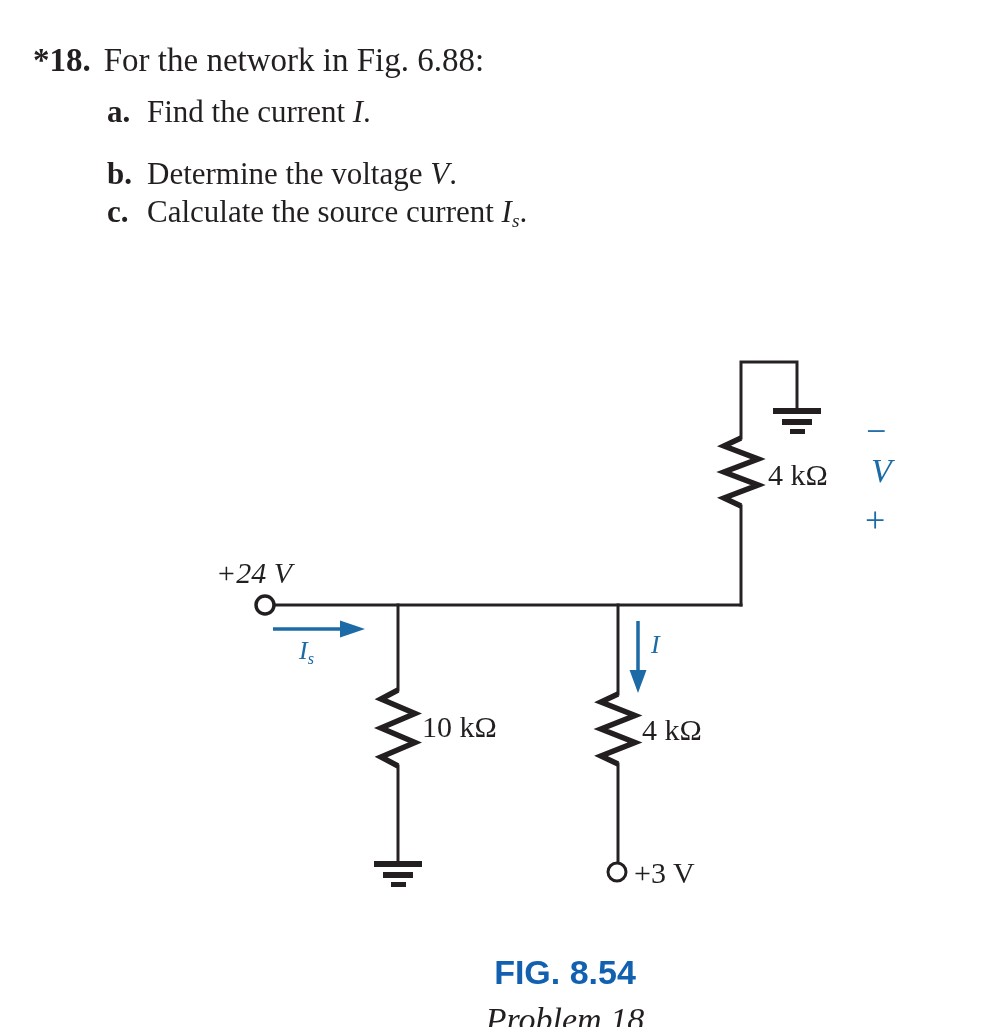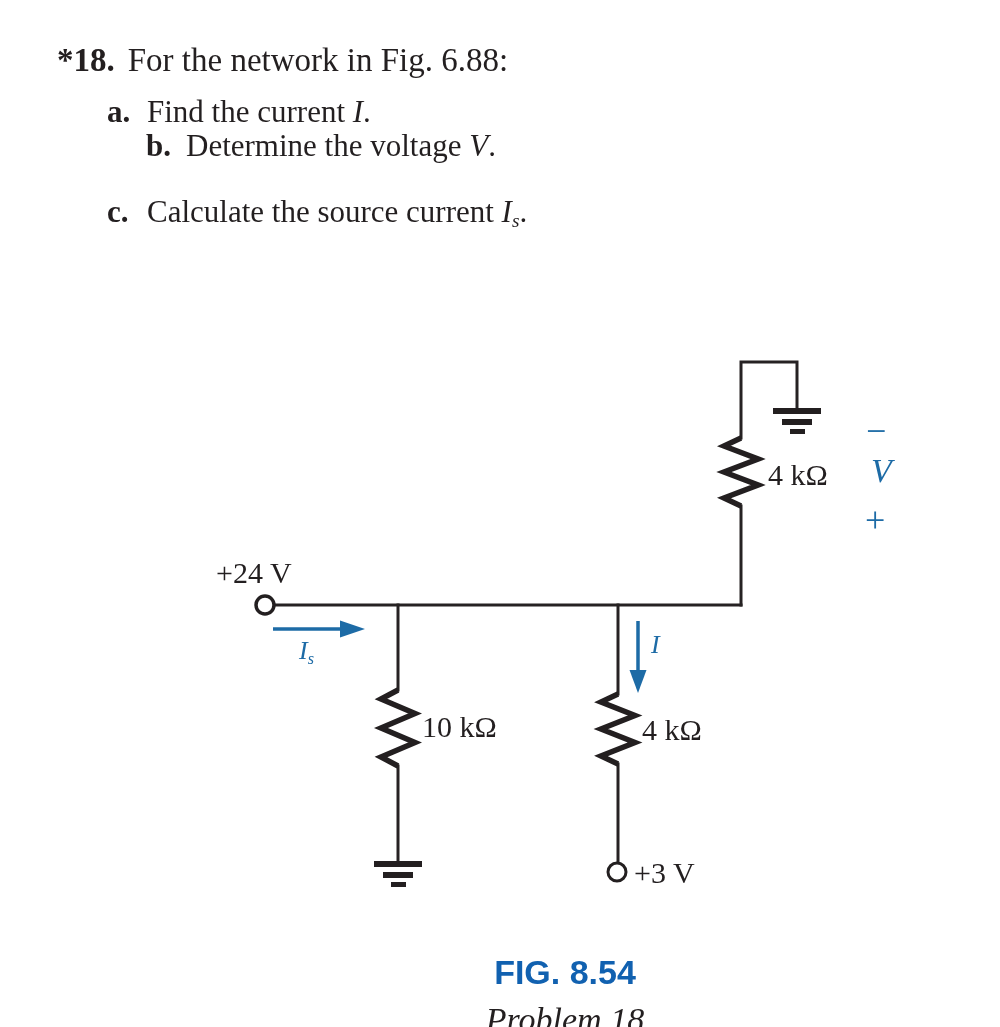--- a/index.html
+++ b/index.html
@@ -8,21 +8,21 @@
     width: 1000px;
     height: 1027px;
     background: #ffffff;
     overflow: hidden;
     font-family: "Liberation Serif", serif;
     color: #231f20;
   }
   .abs { position: absolute; }
 
   
-  .title-line { left: 33px; top: 42px; font-size: 33px; white-space: nowrap; margin-left: 24px; }
+  .title-line { left: 33px; top: 42px; font-size: 33px; white-space: nowrap; }
   .num { font-weight: bold; }
   .intro { margin-left: 13px; }
   .item { left: 107px; font-size: 31px; white-space: nowrap; }
   .item-label { font-weight: bold; display: inline-block; width: 40px; }
   .var { font-style: italic; }
   .sub { font-size: 0.62em; font-style: italic; vertical-align: -0.28em; }
 
   
   .circuit-svg { left: 0; top: 0; width: 1000px; height: 1027px; }
 
@@ -55,21 +55,21 @@
 <div class="page">
 
   <div class="abs title-line">
     <span class="num">*18.</span><span class="intro">For the network in Fig. 6.88:</span>
   </div>
 
   <div class="abs item" style="top:94px;">
     <span class="item-label">a.</span><span>Find the current </span><span class="var">I</span><span class="sub"></span><span>.</span>
   </div>
 
-  <div class="abs item" style="top:128px;margin-left:39px;">
+  <div class="abs item" style="top:156px;">
     <span class="item-label">b.</span><span>Determine the voltage </span><span class="var">V</span><span class="sub"></span><span>.</span>
   </div>
 
   <div class="abs item" style="top:194px;">
     <span class="item-label">c.</span><span>Calculate the source current </span><span class="var">I</span><span class="sub">s</span><span>.</span>
   </div>
 
   <svg class="abs circuit-svg" viewBox="0 0 1000 1027">
 
     <g stroke="#262223" stroke-width="3" fill="none" stroke-linecap="square">
@@ -103,21 +103,21 @@
     <g>
       <line x1="273" y1="629" x2="342" y2="629" stroke="#1d6ba6" stroke-width="3.5"></line>
       <polygon points="340,620.5 365,629 340,637.5" fill="#1d6ba6"></polygon>
     </g>
     <g>
       <line x1="638" y1="621" x2="638" y2="672" stroke="#1d6ba6" stroke-width="3.5"></line>
       <polygon points="629.5,670 646.5,670 638,693" fill="#1d6ba6"></polygon>
     </g>
   </svg>
 
-  <div class="abs clabel" style="left:216px; top:556px;">+24 V</div>
+  <div class="abs clabel" style="left:216px; top:556px;font-style:italic;">+24 V</div>
 
   <div class="abs cur-label blue" style="left:299px; top:636px;"><span>I</span><span class="sub">s</span></div>
 
   <div class="abs cur-label blue" style="left:651px; top:630px;">I</div>
 
   <div class="abs clabel" style="left:422px; top:710px;">10 kΩ</div>
   <div class="abs clabel" style="left:642px; top:713px;">4 kΩ</div>
   <div class="abs clabel" style="left:768px; top:458px;">4 kΩ</div>
 
   <div class="abs vsign blue" style="left:866px; top:410px;">−</div>

